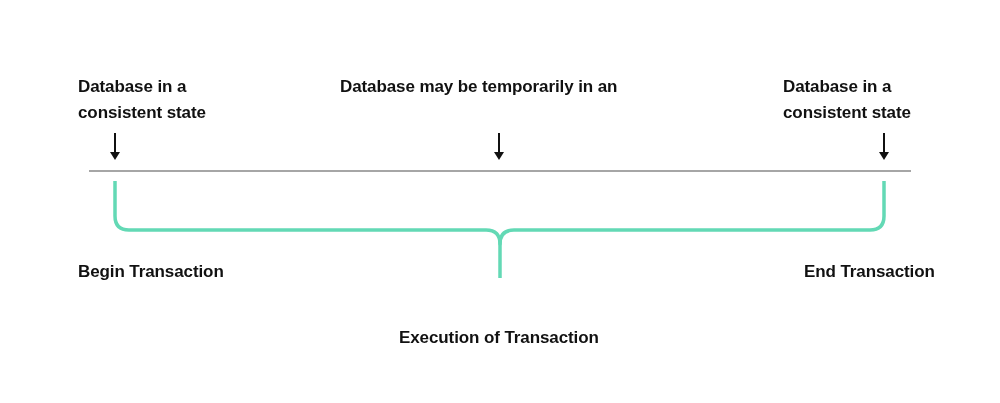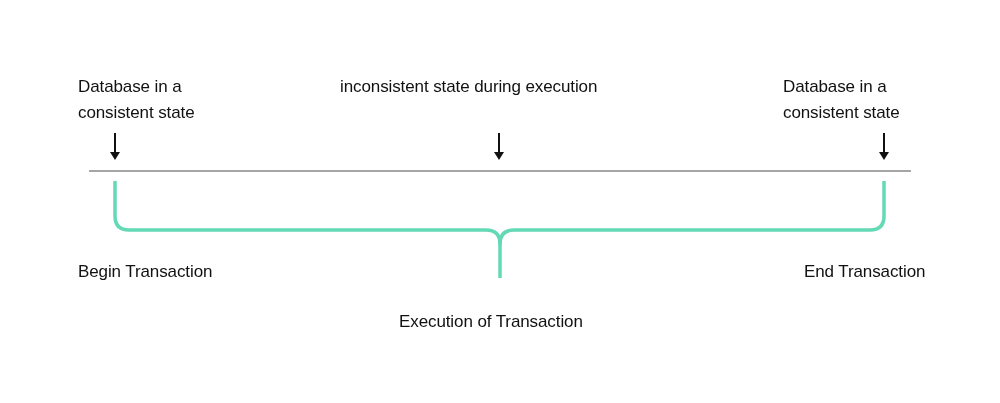--- a/index.html
+++ b/index.html
@@ -1,18 +1,18 @@
 <!DOCTYPE html>
 <html><head>
   <meta charset="utf-8">
   <style>
     html, body { margin: 0; padding: 0; background: #ffffff; }
     body { width: 1000px; height: 403px; position: relative; overflow: hidden;
            font-family: "Liberation Sans", "DejaVu Sans", sans-serif; color: #111111; }
-    .label { position: absolute; font-size: 17px; font-weight: normal; line-height: 26px; white-space: nowrap; letter-spacing: -0.1px; }
+    .label { position: absolute; font-size: 17px; font-weight: bold; line-height: 26px; white-space: nowrap; letter-spacing: -0.1px; }
     svg.diagram { position: absolute; left: 0; top: 0; }
   </style>
 </head>
 <body>
 
 <div>
 
   <svg class="diagram" width="1000" height="403" viewBox="0 0 1000 403">
 
     <line x1="89" y1="171" x2="911" y2="171" stroke="#a6a6a6" stroke-width="2"></line>
@@ -33,25 +33,25 @@
     <path d="M 115 181 L 115 216 Q 115 230 129 230 L 486 230 Q 500 230 500 244 Q 500 230 514 230 L 870 230 Q 884 230 884 216 L 884 181" fill="none" stroke="#63d9b5" stroke-width="3.5" stroke-linecap="butt" stroke-linejoin="round"></path>
     <line x1="500" y1="240" x2="500" y2="278" stroke="#63d9b5" stroke-width="3.5"></line>
   </svg>
 
   <div class="label" style="left:78px; top:74px;">
     <div>Database in a</div>
     <div>consistent state</div>
   </div>
 
   <div class="label" style="left:340px; top:74px;">
-    <div>inconsistent state during execution</div>
+    <div>Database may be temporarily in an</div>
   </div>
 
   <div class="label" style="left:783px; top:74px;">
     <div>Database in a</div>
     <div>consistent state</div>
   </div>
 
   <div class="label" style="left:78px; top:259px;text-align:center;">Begin Transaction</div>
   <div class="label" style="left:783px; top:259px;margin-left:21px;">End Transaction</div>
 
-  <div class="label" style="left:399px; top:309px;">Execution of Transaction</div>
+  <div class="label" style="left:399px; top:325px;">Execution of Transaction</div>
 </div>
 
 </body></html>

